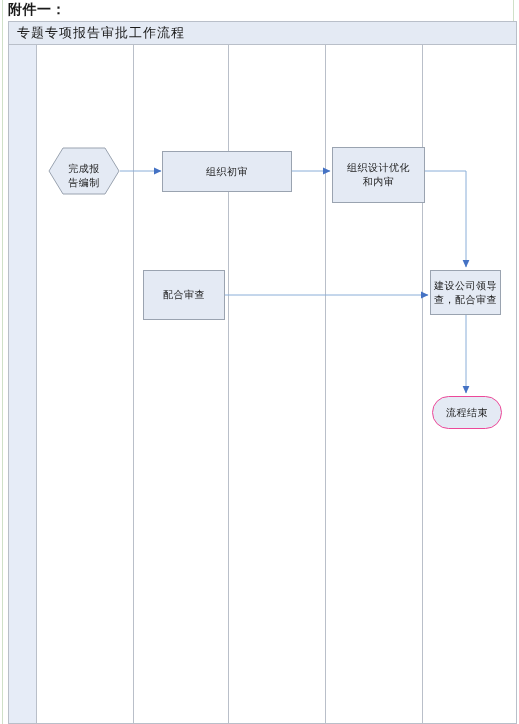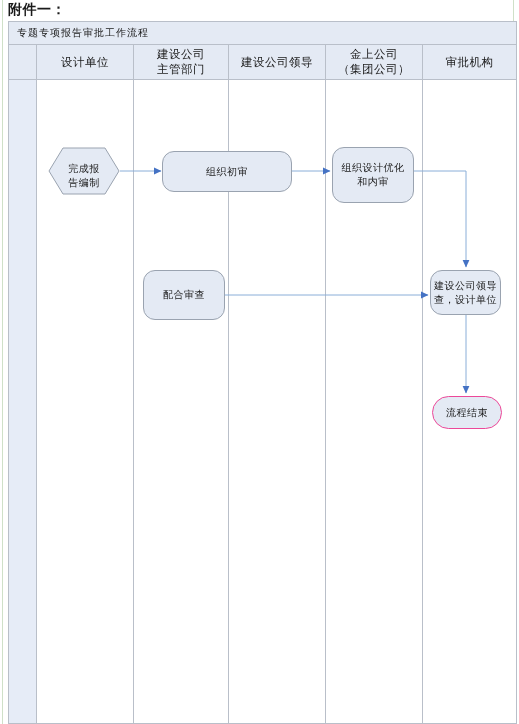--- a/index.html
+++ b/index.html
@@ -55,21 +55,21 @@
   }
   .flow-table td, .flow-table th {
     border: 1px solid #b9bfc9;
     padding: 0;
     font-weight: normal;
   }
 
   .title-cell {
     background: #e4eaf4;
     height: 22px;
-    font-size: 10px;
+    font-size: 13px;
     text-align: left;
     padding-left: 8px !important;
     vertical-align: middle;
     letter-spacing: 1px;
     color: #1a1a1a;
   }
 
   .header-cell {
     background: #e4eaf4;
     height: 34px;
@@ -98,21 +98,20 @@
     position: absolute;
     display: flex;
     align-items: center;
     justify-content: center;
     text-align: center;
     font-size: 10px;
     line-height: 14px;
     letter-spacing: .5px;
     color: #1a1a1a;
     box-sizing: border-box;
-    border-radius: 12px;
   }
 
   .node.rect {
     background: #e4eaf4;
     border: 1px solid #9aa3b0;
   }
   .node.terminator {
     background: #e4eaf4;
     border: 1px solid #ec4899;
     border-radius: 999px;
@@ -145,40 +144,20 @@
     <col style="width:95px">
     <col style="width:97px">
     <col style="width:97px">
     <col style="width:94px">
   </colgroup>
   <tbody>
     <tr>
       <td class="title-cell" colspan="6">专题专项报告审批工作流程</td>
     </tr>
     <tr>
-      <td class="header-cell spacer"></td>
-      <td class="header-cell">
-        <span>设计单位</span>
-      </td>
-      <td class="header-cell">
-        <div>建设公司</div>
-        <div>主管部门</div>
-      </td>
-      <td class="header-cell">
-        <span>建设公司领导</span>
-      </td>
-      <td class="header-cell">
-        <div>金上公司</div>
-        <div>（集团公司）</div>
-      </td>
-      <td class="header-cell">
-        <span>审批机构</span>
-      </td>
-    </tr>
-    <tr>
       <td class="body-cell rail"></td>
       <td class="body-cell"></td>
       <td class="body-cell"></td>
       <td class="body-cell"></td>
       <td class="body-cell"></td>
       <td class="body-cell"></td>
     </tr>
   </tbody>
 </table>
 
@@ -224,33 +203,33 @@
       <div>完成报</div>
       <div>告编制</div>
     </div>
   </div>
 </div>
 
 <div class="node rect" style="left:162px; top:151px; width:130px; height:41px;">
   <span class="label">组织初审</span>
 </div>
 
-<div class="node rect" style="left:332px; top:147px; width:82px; height:56px;">
+<div class="node rect" style="left:332px; top:147px; width:93px; height:56px;">
   <div class="label">
     <div>组织设计优化</div>
     <div>和内审</div>
   </div>
 </div>
 
 <div class="node rect" style="left:143px; top:270px; width:82px; height:50px;">
   <span class="label">配合审查</span>
 </div>
 
 <div class="node rect" style="left:430px; top:270px; width:71px; height:45px;">
   <div class="label">
     <div>建设公司领导</div>
-    <div>查，设计单位</div>
+    <div>查，配合审查</div>
   </div>
 </div>
 
 <div class="node terminator" style="left:432px; top:396px; width:70px; height:33px;">
   <span class="label">流程结束</span>
 </div>
 
 </body></html>

